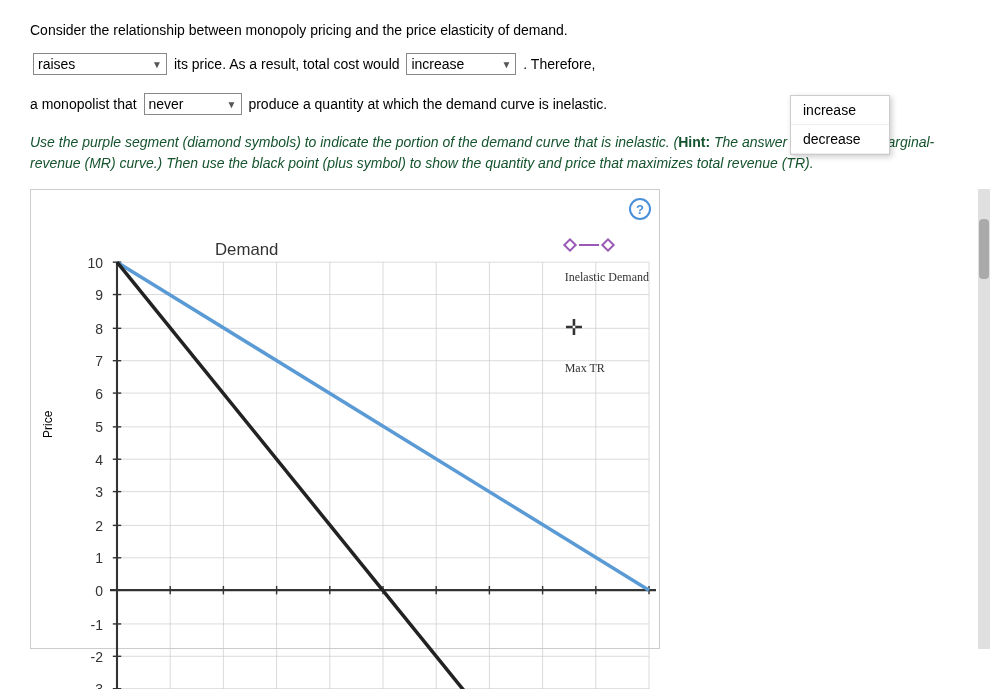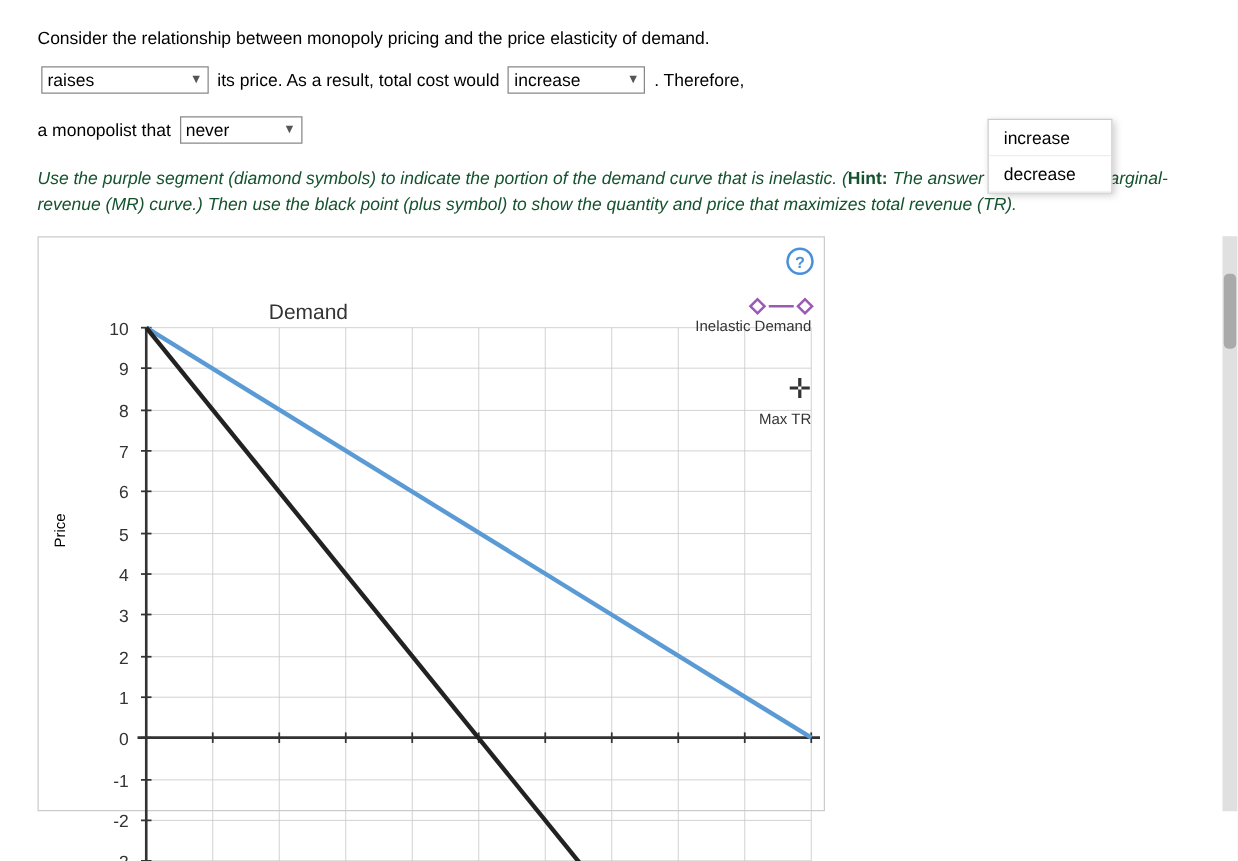--- a/index.html
+++ b/index.html
@@ -24,21 +24,21 @@
     }
     .dropdown-arrow {
       position: absolute;
       right: 2px;
       pointer-events: none;
       font-size: 10px;
       color: #555;
     }
     .dropdown-container {
       display: inline-flex;
-      align-items: center;
+      align-items: flex-start;
       position: relative;
       border: 1px solid #888;
       background: #fff;
       padding: 2px 4px;
       margin: 0 3px;
     }
     .dropdown-container select {
       border: none;
       outline: none;
       background: transparent;
@@ -127,22 +127,23 @@
       position: absolute;
       right: 10px;
       top: 50px;
       display: flex;
       flex-direction: column;
       gap: 30px;
     }
     .legend-item {
       display: flex;
       flex-direction: column;
-      align-items: flex-end;
-      gap: 4px;
+      align-items: flex-start;
+      gap: 20px;
+      font-family: Liberation Serif, serif;
     }
     .legend-label {
       font-size: 12px;
       color: #333;
     }
     .inelastic-symbol {
       display: flex;
       align-items: center;
       gap: 4px;
     }
@@ -235,20 +236,21 @@
     <span> </span>
     <span class="dropdown-container">
       <select>
         <option value="never">never</option>
         <option value="always">always</option>
         <option value="sometimes">sometimes</option>
       </select>
       <span class="dropdown-arrow">▼</span>
     </span>
     <span> </span>
+    <span>produce a quantity at which the demand curve is inelastic.</span>
   </div>
 
   <p class="hint-text">
     <span>Use the purple segment (diamond symbols) to indicate the portion of the demand curve that is inelastic. (</span><b>Hint:</b><span> The answer relates to the marginal-revenue (MR) curve.) Then use the black point (plus symbol) to show the quantity and price that maximizes total revenue (TR).</span>
   </p>
 
   <div style="position:relative; display:flex; width:960px;">
     <div class="graph-container">
 
       <div class="help-icon">?</div>

